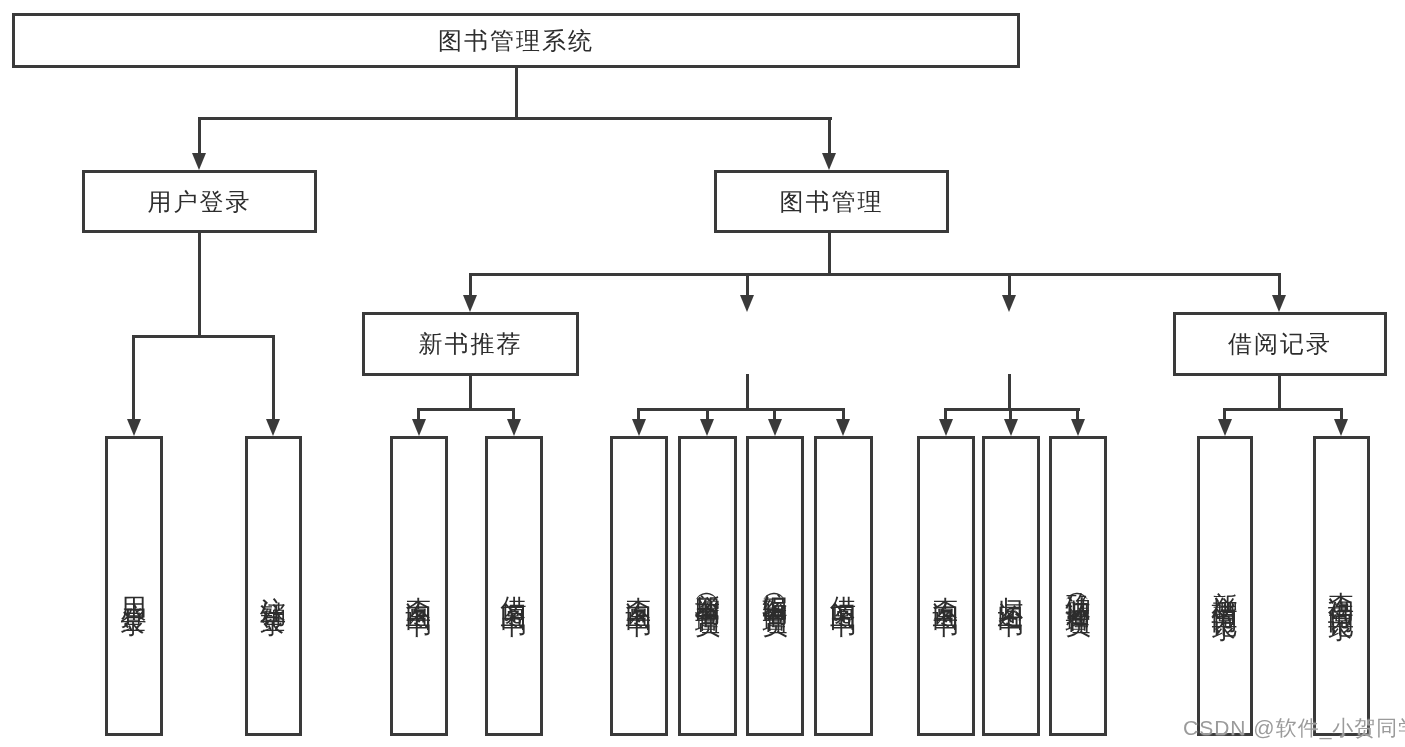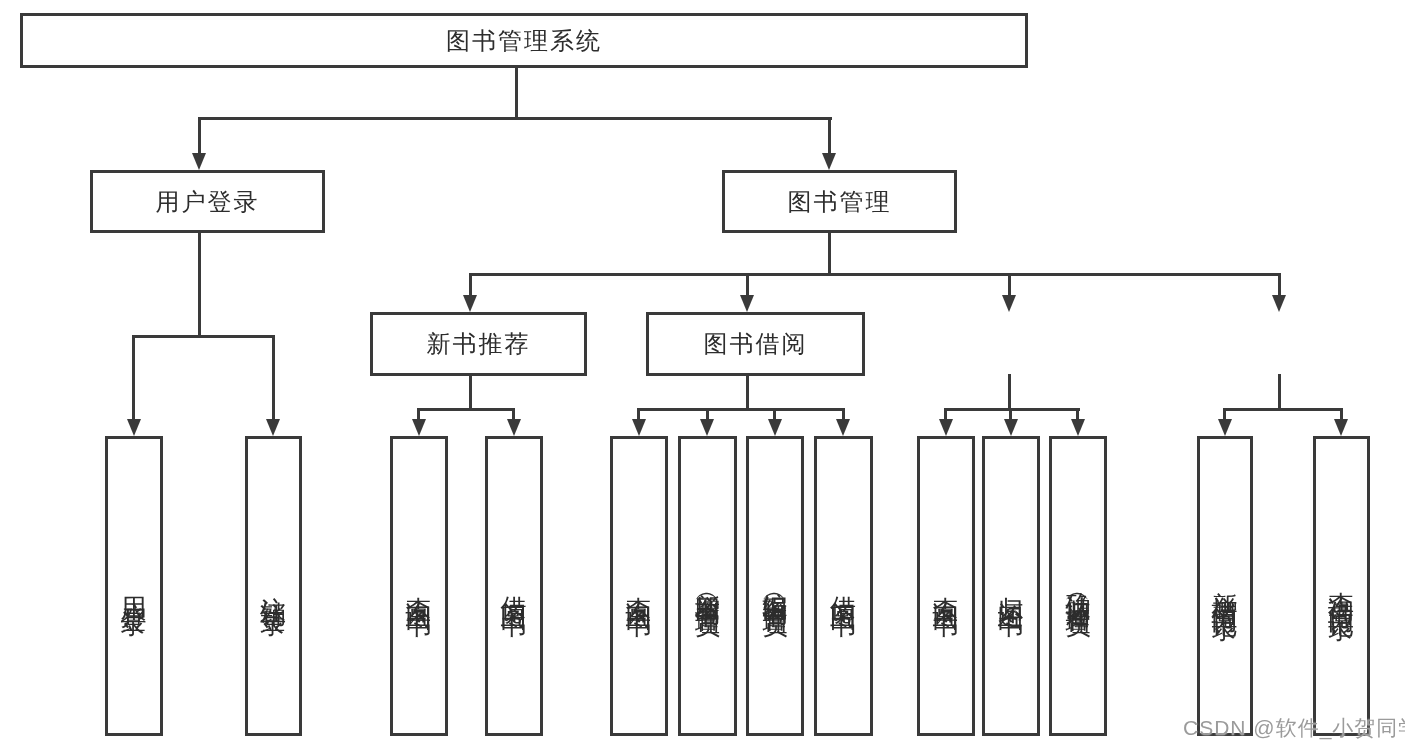--- a/index.html
+++ b/index.html
@@ -8,21 +8,20 @@
     background:#ffffff;
     font-family:"Liberation Sans","DejaVu Sans",sans-serif;
   }
   .canvas{position:absolute;left:0;top:0;width:1405px;height:747px;}
   .node{
     position:absolute;box-sizing:border-box;
     border:3px solid #3a3a3a;background:#ffffff;
     display:flex;align-items:center;justify-content:center;
     font-size:24px;letter-spacing:2px;color:#2d2d2d;
     white-space:nowrap;
-    margin-left:8px;
   }
   .leaf{
     position:absolute;box-sizing:border-box;
     border:3px solid #3a3a3a;background:#ffffff;
     display:flex;align-items:center;justify-content:center;
     color:#2d2d2d;
   }
   .vtext{
     writing-mode:vertical-rl;text-orientation:mixed;
     font-size:26px;letter-spacing:5px;line-height:1;
@@ -105,21 +104,21 @@
   <div class="vl" style="left:1340px;top:408px;height:16px"></div>
   <div class="ah" style="left:1218px;top:419px"></div>
   <div class="ah" style="left:1334px;top:419px"></div>
 
   <div class="node" style="left:12px;top:13px;width:1008px;height:55px">图书管理系统</div>
 
   <div class="node" style="left:82px;top:170px;width:235px;height:63px">用户登录</div>
   <div class="node" style="left:714px;top:170px;width:235px;height:63px">图书管理</div>
 
   <div class="node" style="left:362px;top:312px;width:217px;height:64px">新书推荐</div>
-  <div class="node" style="left:638px;top:312px;width:219px;height:64px">图书借阅</div>
+  <div class="node" style="left:1173px;top:312px;width:214px;height:64px">借阅记录</div>
 
   <div class="leaf" style="left:105px;top:436px;width:58px;height:300px">
     <span class="vtext">用户登录</span>
   </div>
   <div class="leaf" style="left:245px;top:436px;width:57px;height:300px">
     <span class="vtext">注销登录</span>
   </div>
 
   <div class="leaf" style="left:390px;top:436px;width:58px;height:300px">
     <span class="vtext">查询图书</span>

